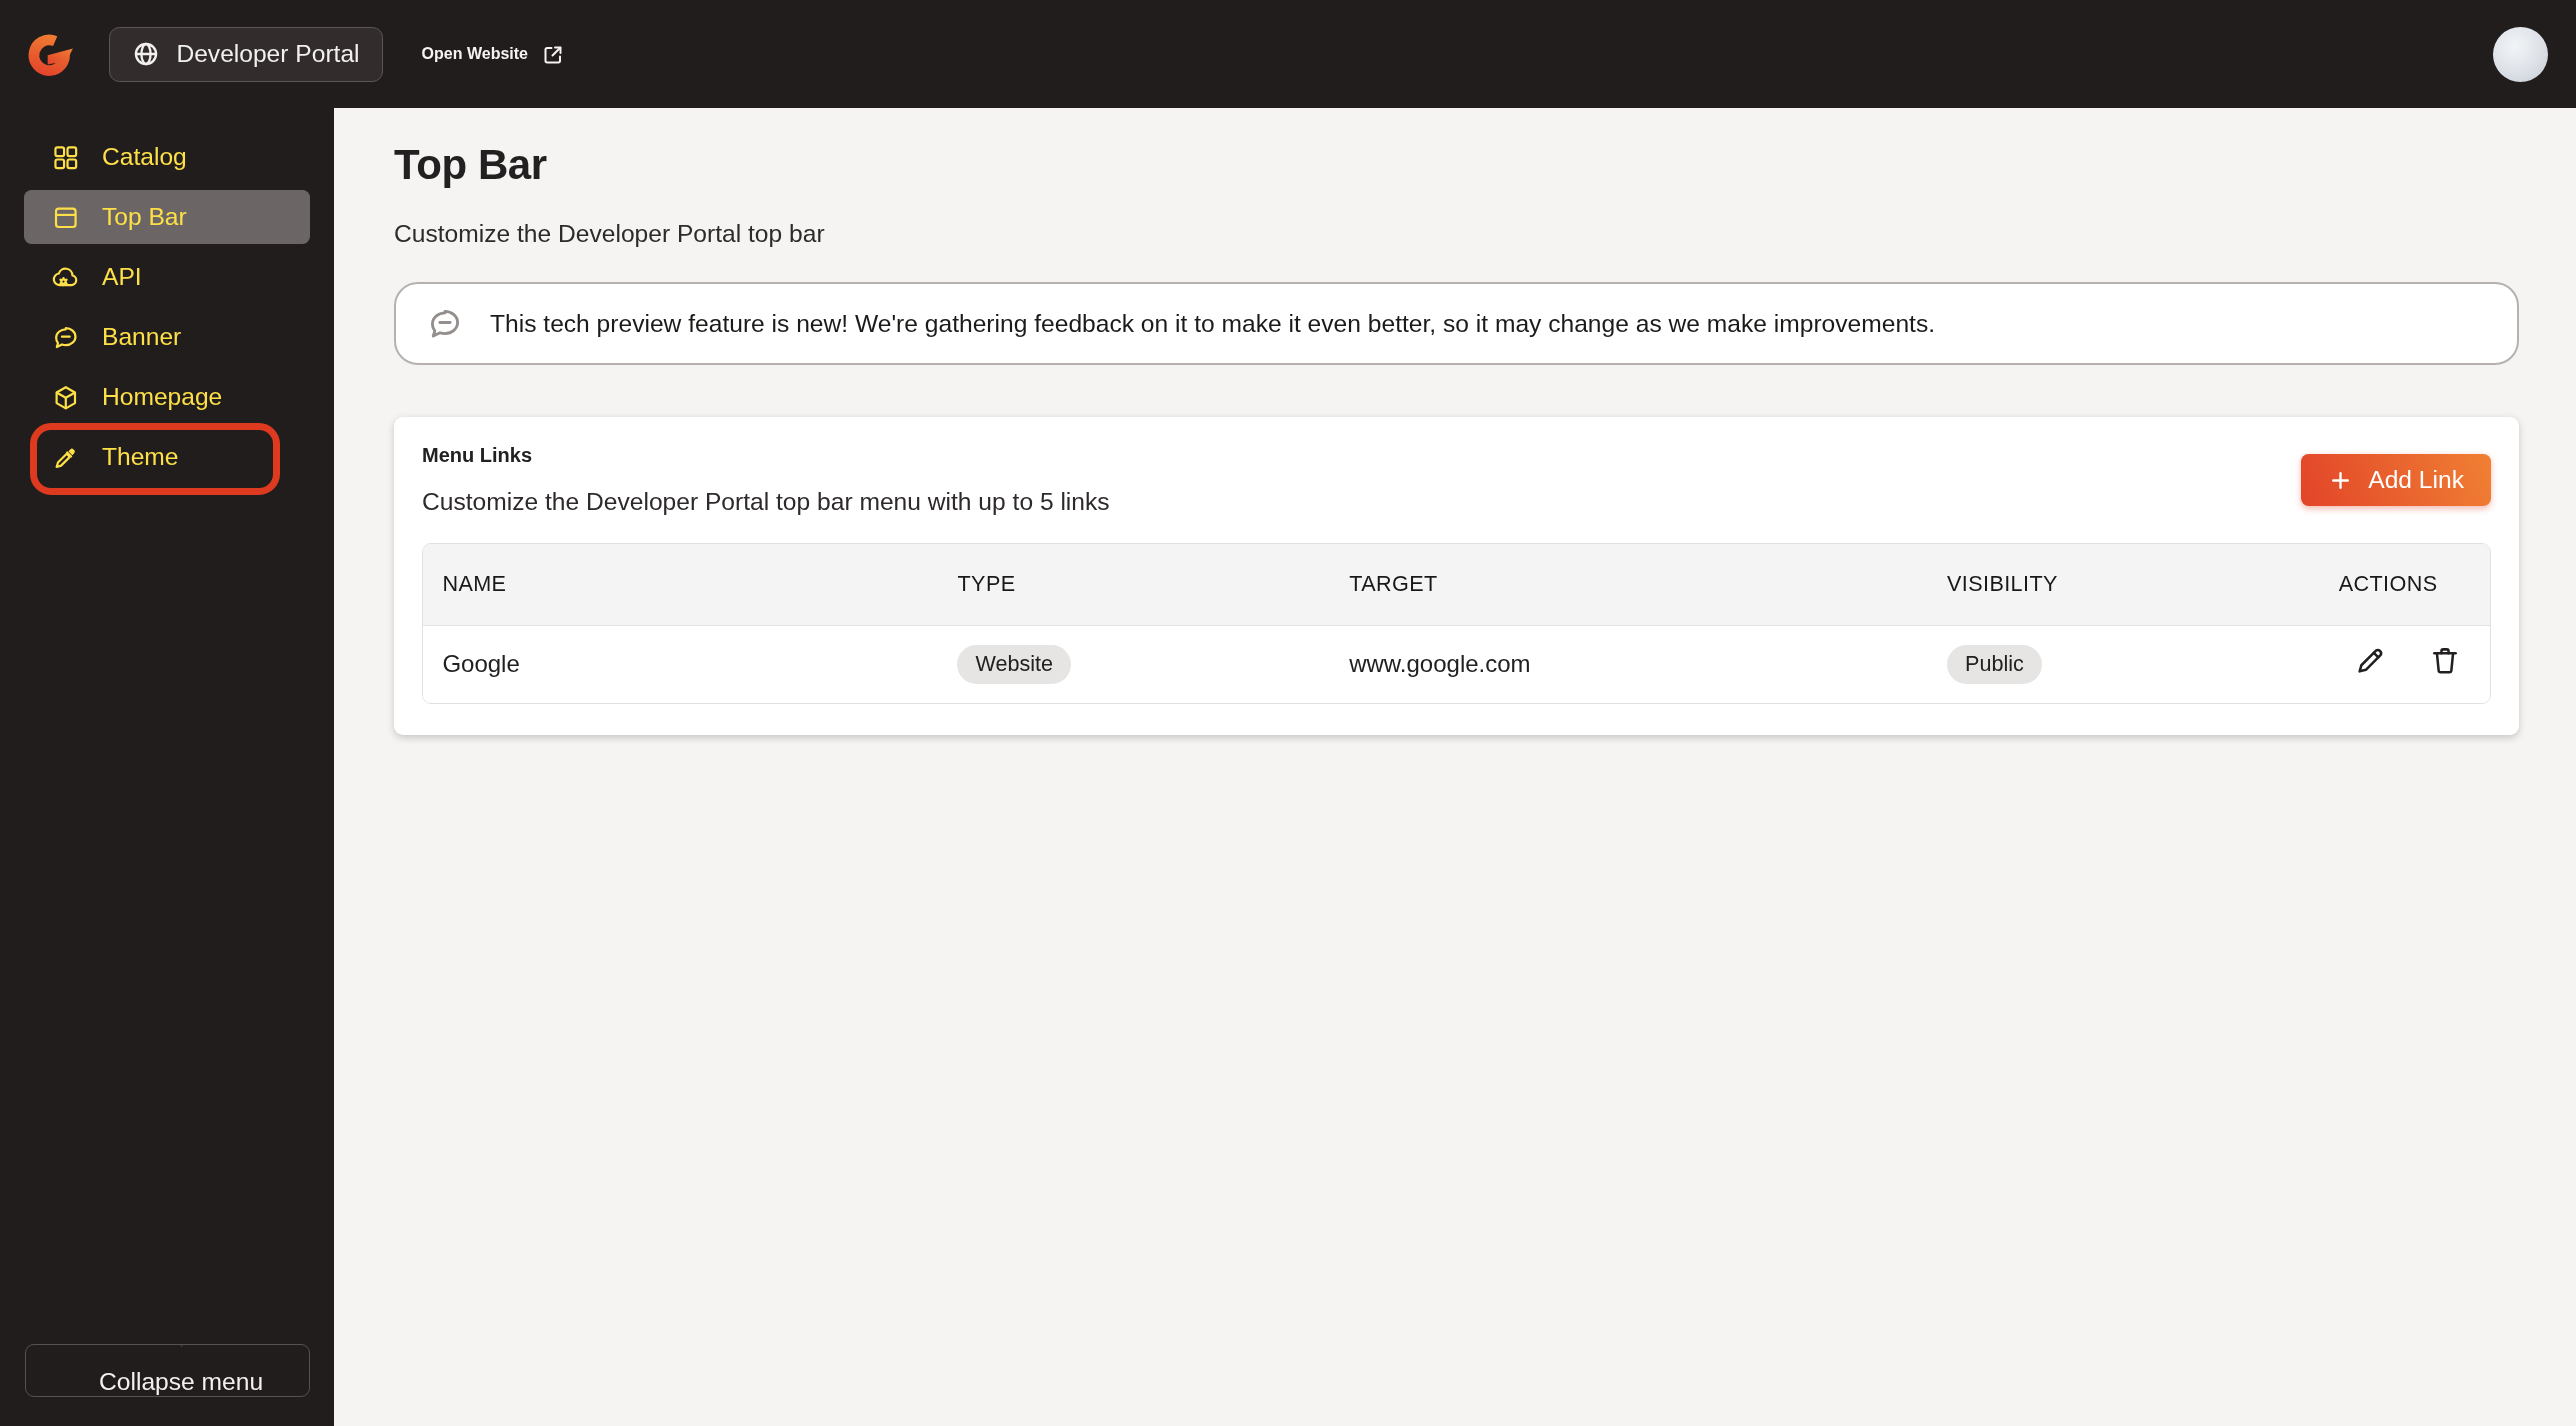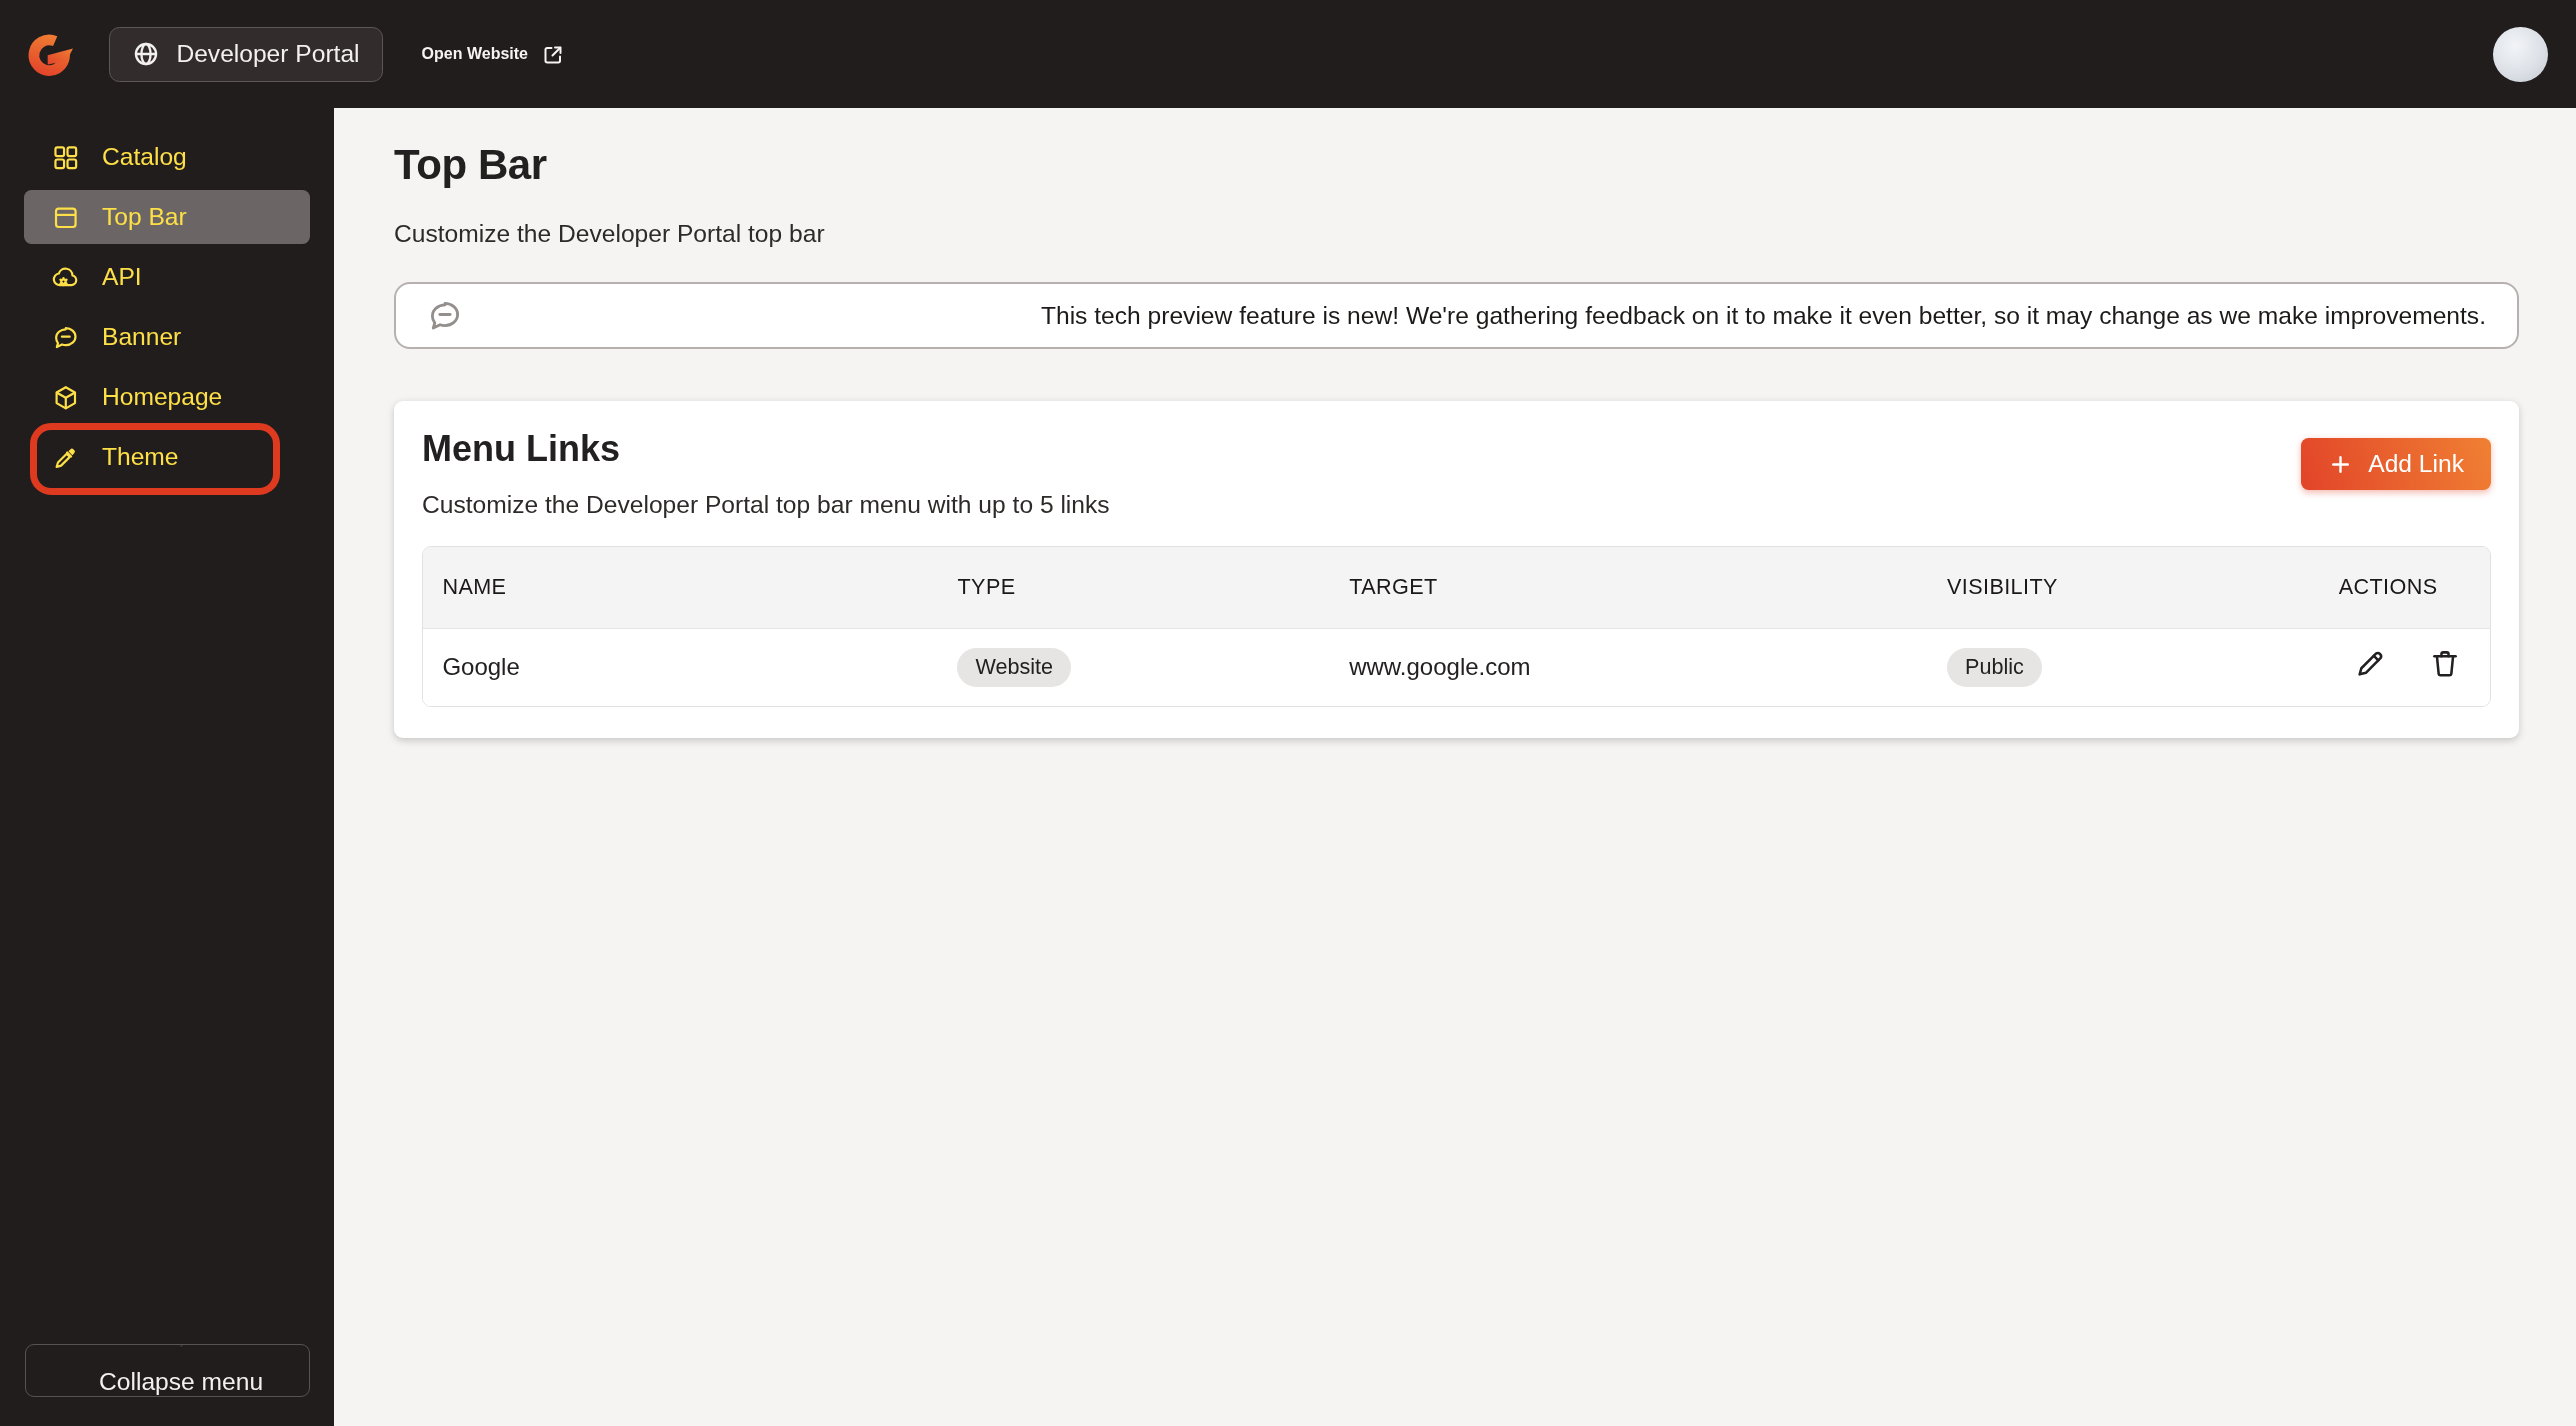--- a/index.html
+++ b/index.html
@@ -68,35 +68,35 @@
 
   
   .main {
     position: absolute; left: 334px; top: 108px; right: 0; bottom: 0;
     background: #f5f4f3; padding: 33px 57px 0 60px; overflow: hidden;
   }
   .page-title { font-size: 42px; font-weight: 800; color: #232021; letter-spacing: -0.4px; }
   .page-subtitle { margin-top: 31px; font-size: 24.6px; color: #2d2a29; }
 
   .notice {
-    margin-top: 34px; height: 67px;
-    background: #ffffff; border: 2.2px solid #b6b1ae; border-radius: 16px;
-    display: flex; align-items: center; gap: 27px; padding: 0 31px; justify-content: space-between;
+    margin-top: 34px; height: 83px;
+    background: #ffffff; border: 2.2px solid #b6b1ae; border-radius: 24px;
+    display: flex; align-items: center; gap: 27px; padding: 0 31px;
   }
   .notice svg { width: 36px; height: 36px; color: #948f8d; flex: 0 0 auto; }
   .notice p { font-size: 24.6px; font-weight: 500; color: #1d1b1a; }
 
   .card {
     margin-top: 52px;
     background: #ffffff; border-radius: 9px;
     box-shadow: 0 2.2px 7.5px rgba(60,50,45,.22);
     padding: 27px 28px 31px 28px;
   }
   .card-head { display: flex; justify-content: space-between; align-items: flex-start; }
-  .card-title { font-size: 36px; font-weight: 800; color: #232021; }
+  .card-title { font-size: 20px; font-weight: 800; color: #232021; }
   .card-subtitle { margin-top: 21px; font-size: 24.6px; color: #2d2a29; }
   .add-link-btn {
     margin-top: 10.4px; height: 52px; padding: 0 27px; border: none; border-radius: 7.5px;
     background: linear-gradient(70deg, var(--accent-gradient-start, #e24429), var(--accent-gradient-end, #f08033));
     color: #fff; font-size: 24.6px; font-weight: 500; font-family: inherit;
     display: flex; align-items: center; gap: 15px; cursor: pointer;
     box-shadow: 0 2.2px 6px rgba(226,68,41,.35);
   }
   .add-link-btn svg { width: 25px; height: 25px; }
 

